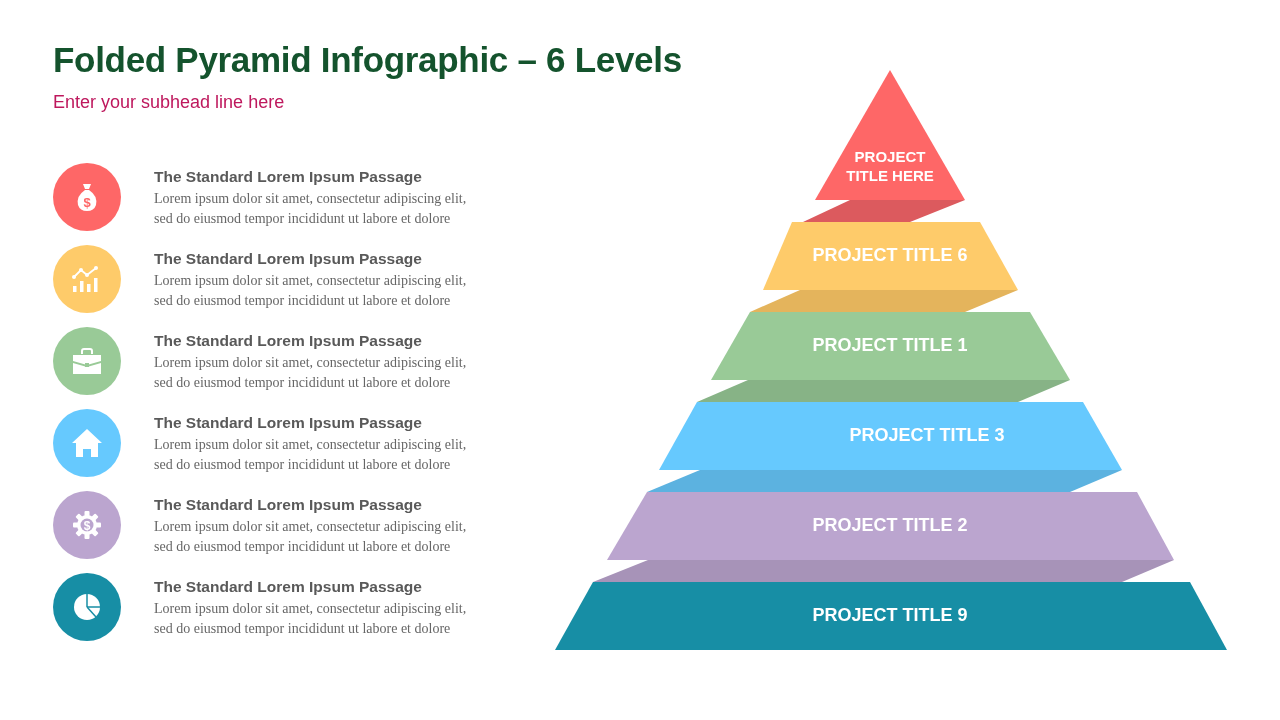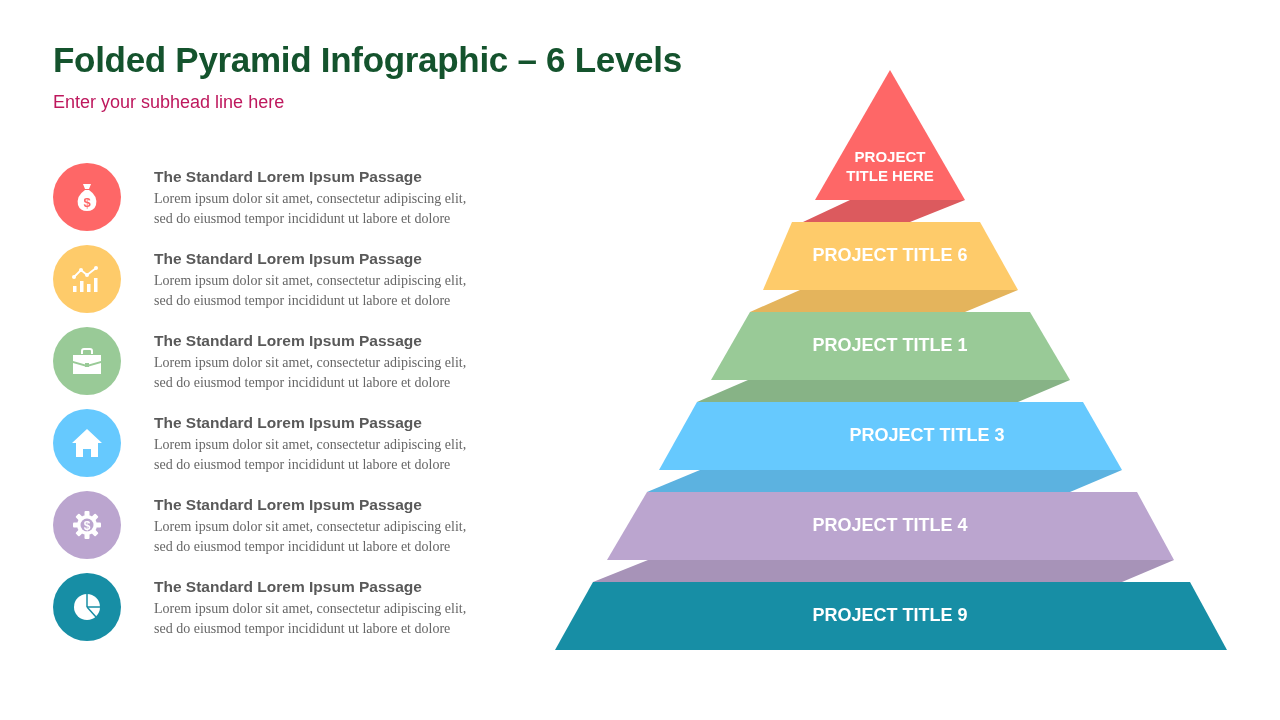--- a/index.html
+++ b/index.html
@@ -149,14 +149,14 @@
   <polygon points="593,582 1190,582 1227,650 555,650" fill="#178ea5"></polygon>
 </svg>
 
 <div class="lvl-label" style="left:890px; top:147px; font-size:15px; line-height:19px;">
   <div>PROJECT</div>
   <div>TITLE HERE</div>
 </div>
 <div class="lvl-label" style="left:890px; top:245px; font-size:18px;">PROJECT TITLE 6</div>
 <div class="lvl-label" style="left:890px; top:335px; font-size:18px;">PROJECT TITLE 1</div>
 <div class="lvl-label" style="left:890px; top:425px; font-size:18px;margin-left:37px;">PROJECT TITLE 3</div>
-<div class="lvl-label" style="left:890px; top:515px; font-size:18px;">PROJECT TITLE 4</div>
+<div class="lvl-label" style="left:890px; top:515px; font-size:18px;">PROJECT TITLE 2</div>
 <div class="lvl-label" style="left:890px; top:605px; font-size:18px;">PROJECT TITLE 9</div>
 
 </body></html>

